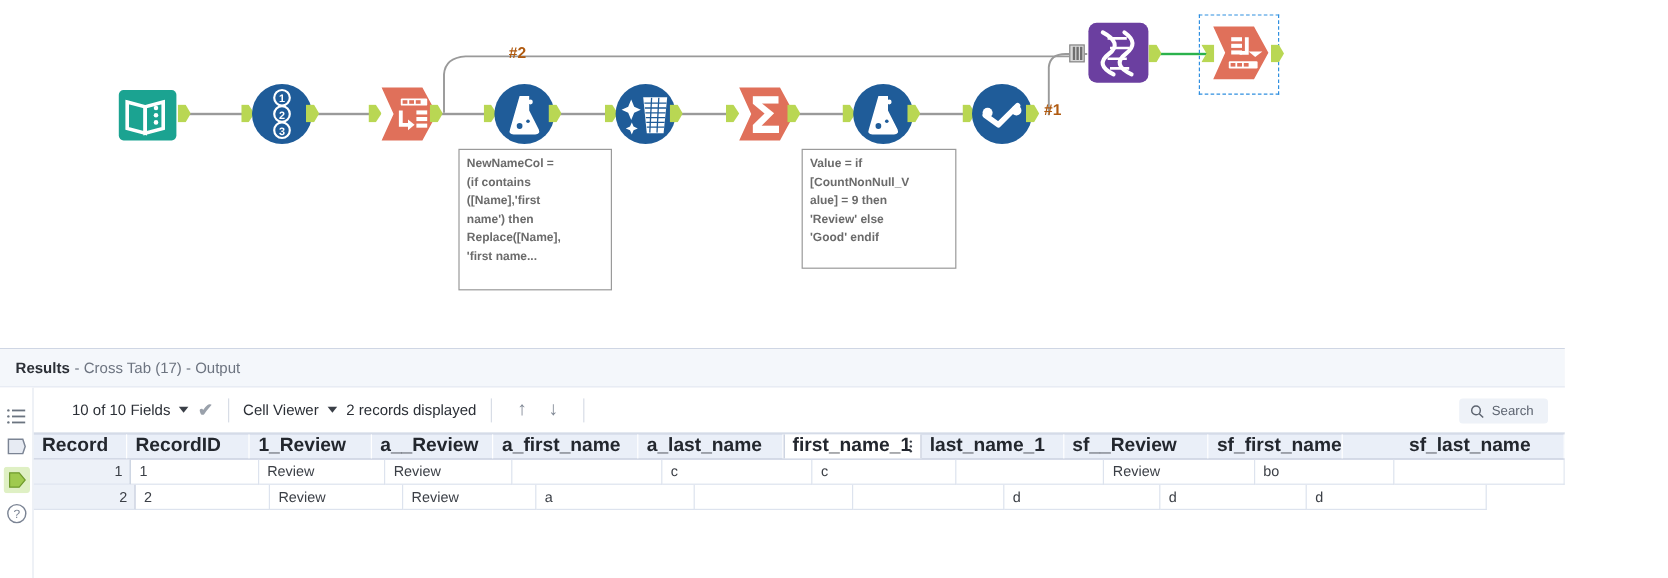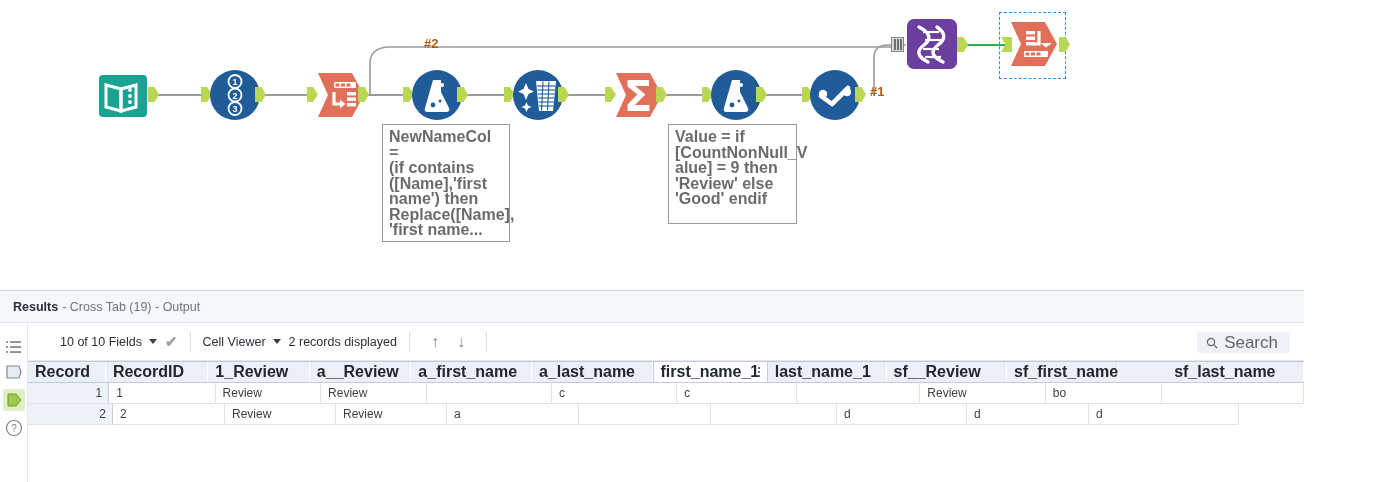--- a/index.html
+++ b/index.html
@@ -24,21 +24,21 @@
   .anchor.inarrow{clip-path:polygon(0 0,55% 0,100% 50%,55% 100%,0 100%);}
 
   .wire{position:absolute;background:#9a9a9a;height:2px;}
   .wire.green{background:#2bb24c;}
 
   .annot{
     position:absolute;
     border:1px solid #9a9a9a;
     background:#ffffff;
     color:#6b6b6b;
-    font-size:16px;
+    font-size:10px;
     line-height:15.5px;
     padding:4px 5px 5px 6px;
     font-weight:bold;
     box-sizing:border-box;
     white-space:pre-line;
   }
   .hashlbl{position:absolute;color:#b05a10;font-weight:bold;font-size:13px;font-family:"Liberation Sans",sans-serif;}
 
   .selbox{position:absolute;border:1px dashed #2f8fe0;background:transparent;}
 
@@ -53,21 +53,21 @@
   #resHeader .sub{font-size:12.5px;color:#6d7480;margin-left:4px;}
 
   #toolbar{height:38px;background:#ffffff;border-bottom:1px solid #e3e8f0;display:flex;align-items:center;position:relative;padding-left:60px;box-sizing:border-box;}
   .tbtext{font-size:12.5px;color:#2b2f36;}
   .tbsep{width:1px;height:20px;background:#d8dde6;margin:0 12px;}
   .caret{width:0;height:0;border-left:4px solid transparent;border-right:4px solid transparent;border-top:5px solid #3a3f47;margin:0 8px 0 7px;}
   .chk{color:#9aa1ab;font-size:15px;font-weight:bold;}
   .arrowbtn{color:#7f8794;font-size:16px;margin:0 9px;}
 
   #searchbox{position:absolute;right:14px;top:9px;height:21px;background:#eef2f8;border-radius:3px;display:flex;align-items:center;padding:0 12px 0 9px;}
-  #searchbox .stxt{font-size:17px;color:#5d6470;margin-left:6px;}
+  #searchbox .stxt{font-size:11px;color:#5d6470;margin-left:6px;}
 
   
   #rail{position:absolute;left:0;top:32px;width:27px;bottom:0;background:#ffffff;border-right:1px solid #e3e8f0;}
   .railicon{position:absolute;left:5px;width:18px;height:18px;}
 
   
   #table{position:absolute;left:28px;top:70px;right:0;bottom:0;overflow:hidden;}
   .trow{display:flex;height:21px;box-sizing:border-box;}
   #thead{background:#eaeff8;border-top:1px solid #c3cbdb;border-bottom:1px solid #c3cbdb;height:22px;}
   #thead .cell{font-size:16px;color:#23272e;font-weight:bold;display:flex;align-items:center;padding-left:7px;box-sizing:border-box;border-right:1px solid #ffffff;position:relative;}
@@ -259,21 +259,21 @@
 [CountNonNull_V
 alue] = 9 then
 'Review' else
 'Good' endif</div>
 </div>
 
 <div id="results">
 
   <div id="resHeader">
     <span class="lbl">Results</span>
-    <span class="sub">- Cross Tab (19) - Output</span>
+    <span class="sub">- Cross Tab (17) - Output</span>
   </div>
 
   <div id="toolbar">
     <span class="tbtext">10 of 10 Fields</span>
     <span class="caret"></span>
     <span class="chk">✔</span>
     <span class="tbsep"></span>
     <span class="tbtext">Cell Viewer</span>
     <span class="caret"></span>
     <span class="tbtext">2 records displayed</span>

